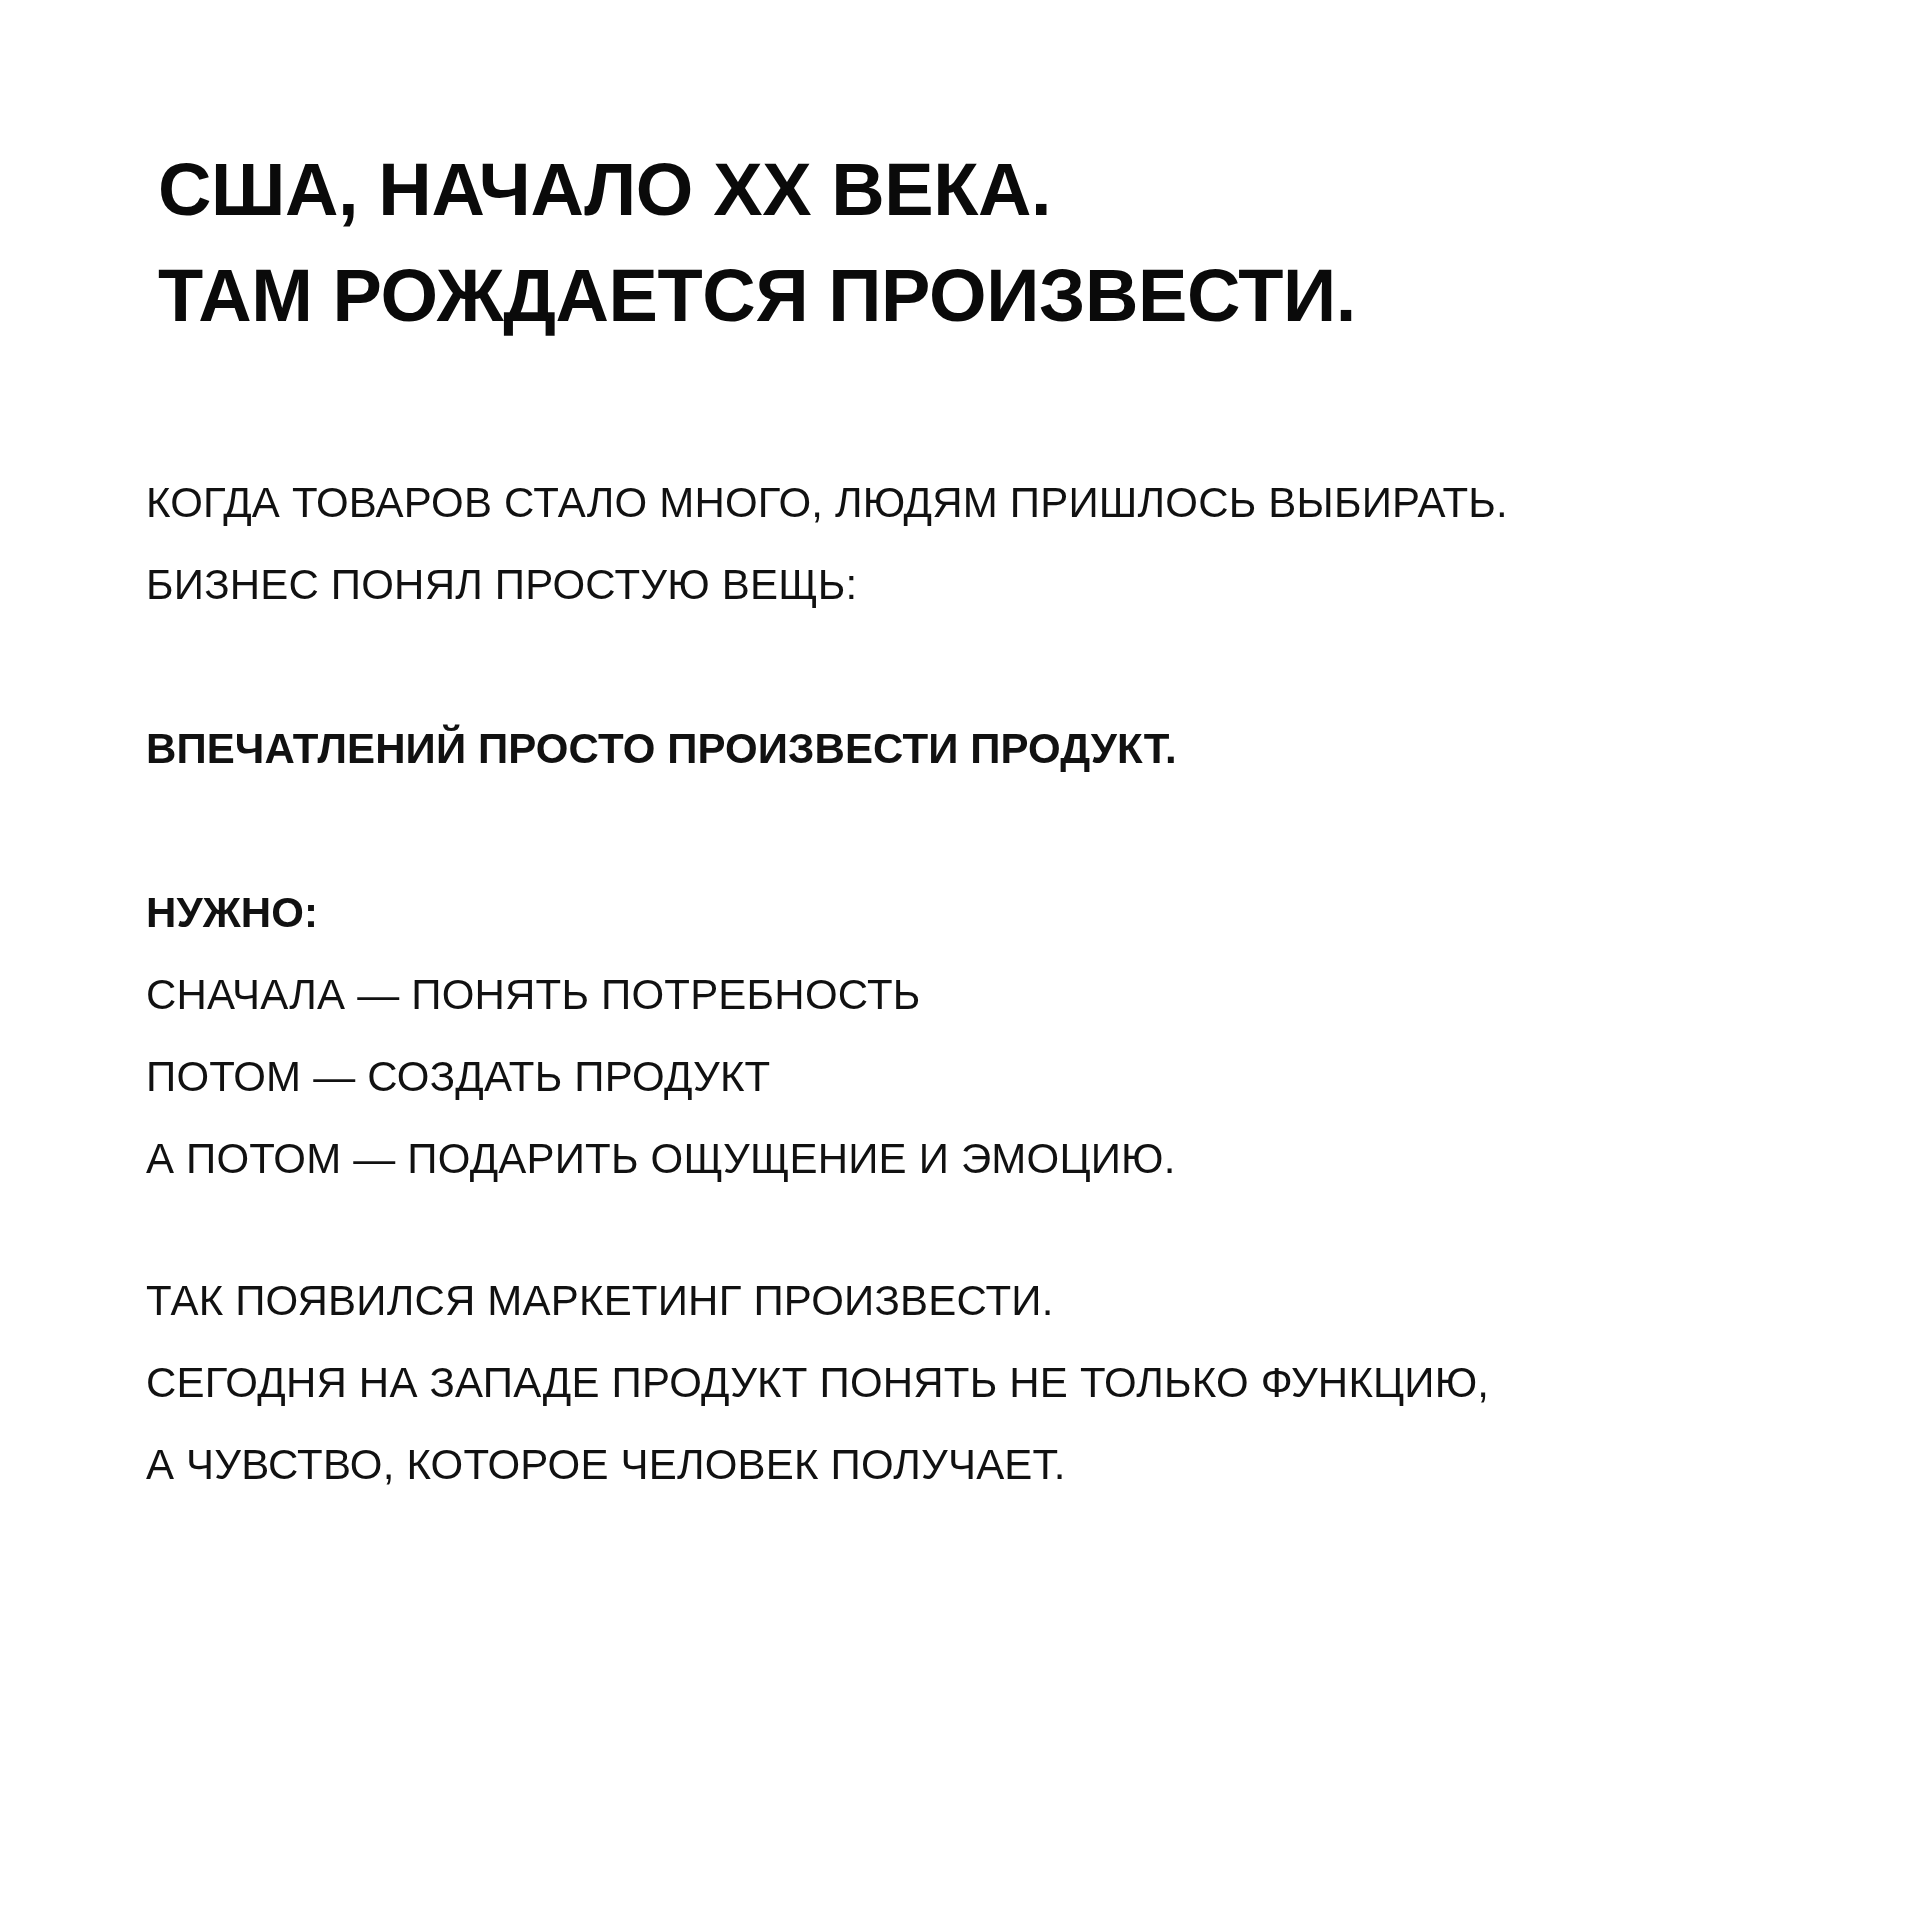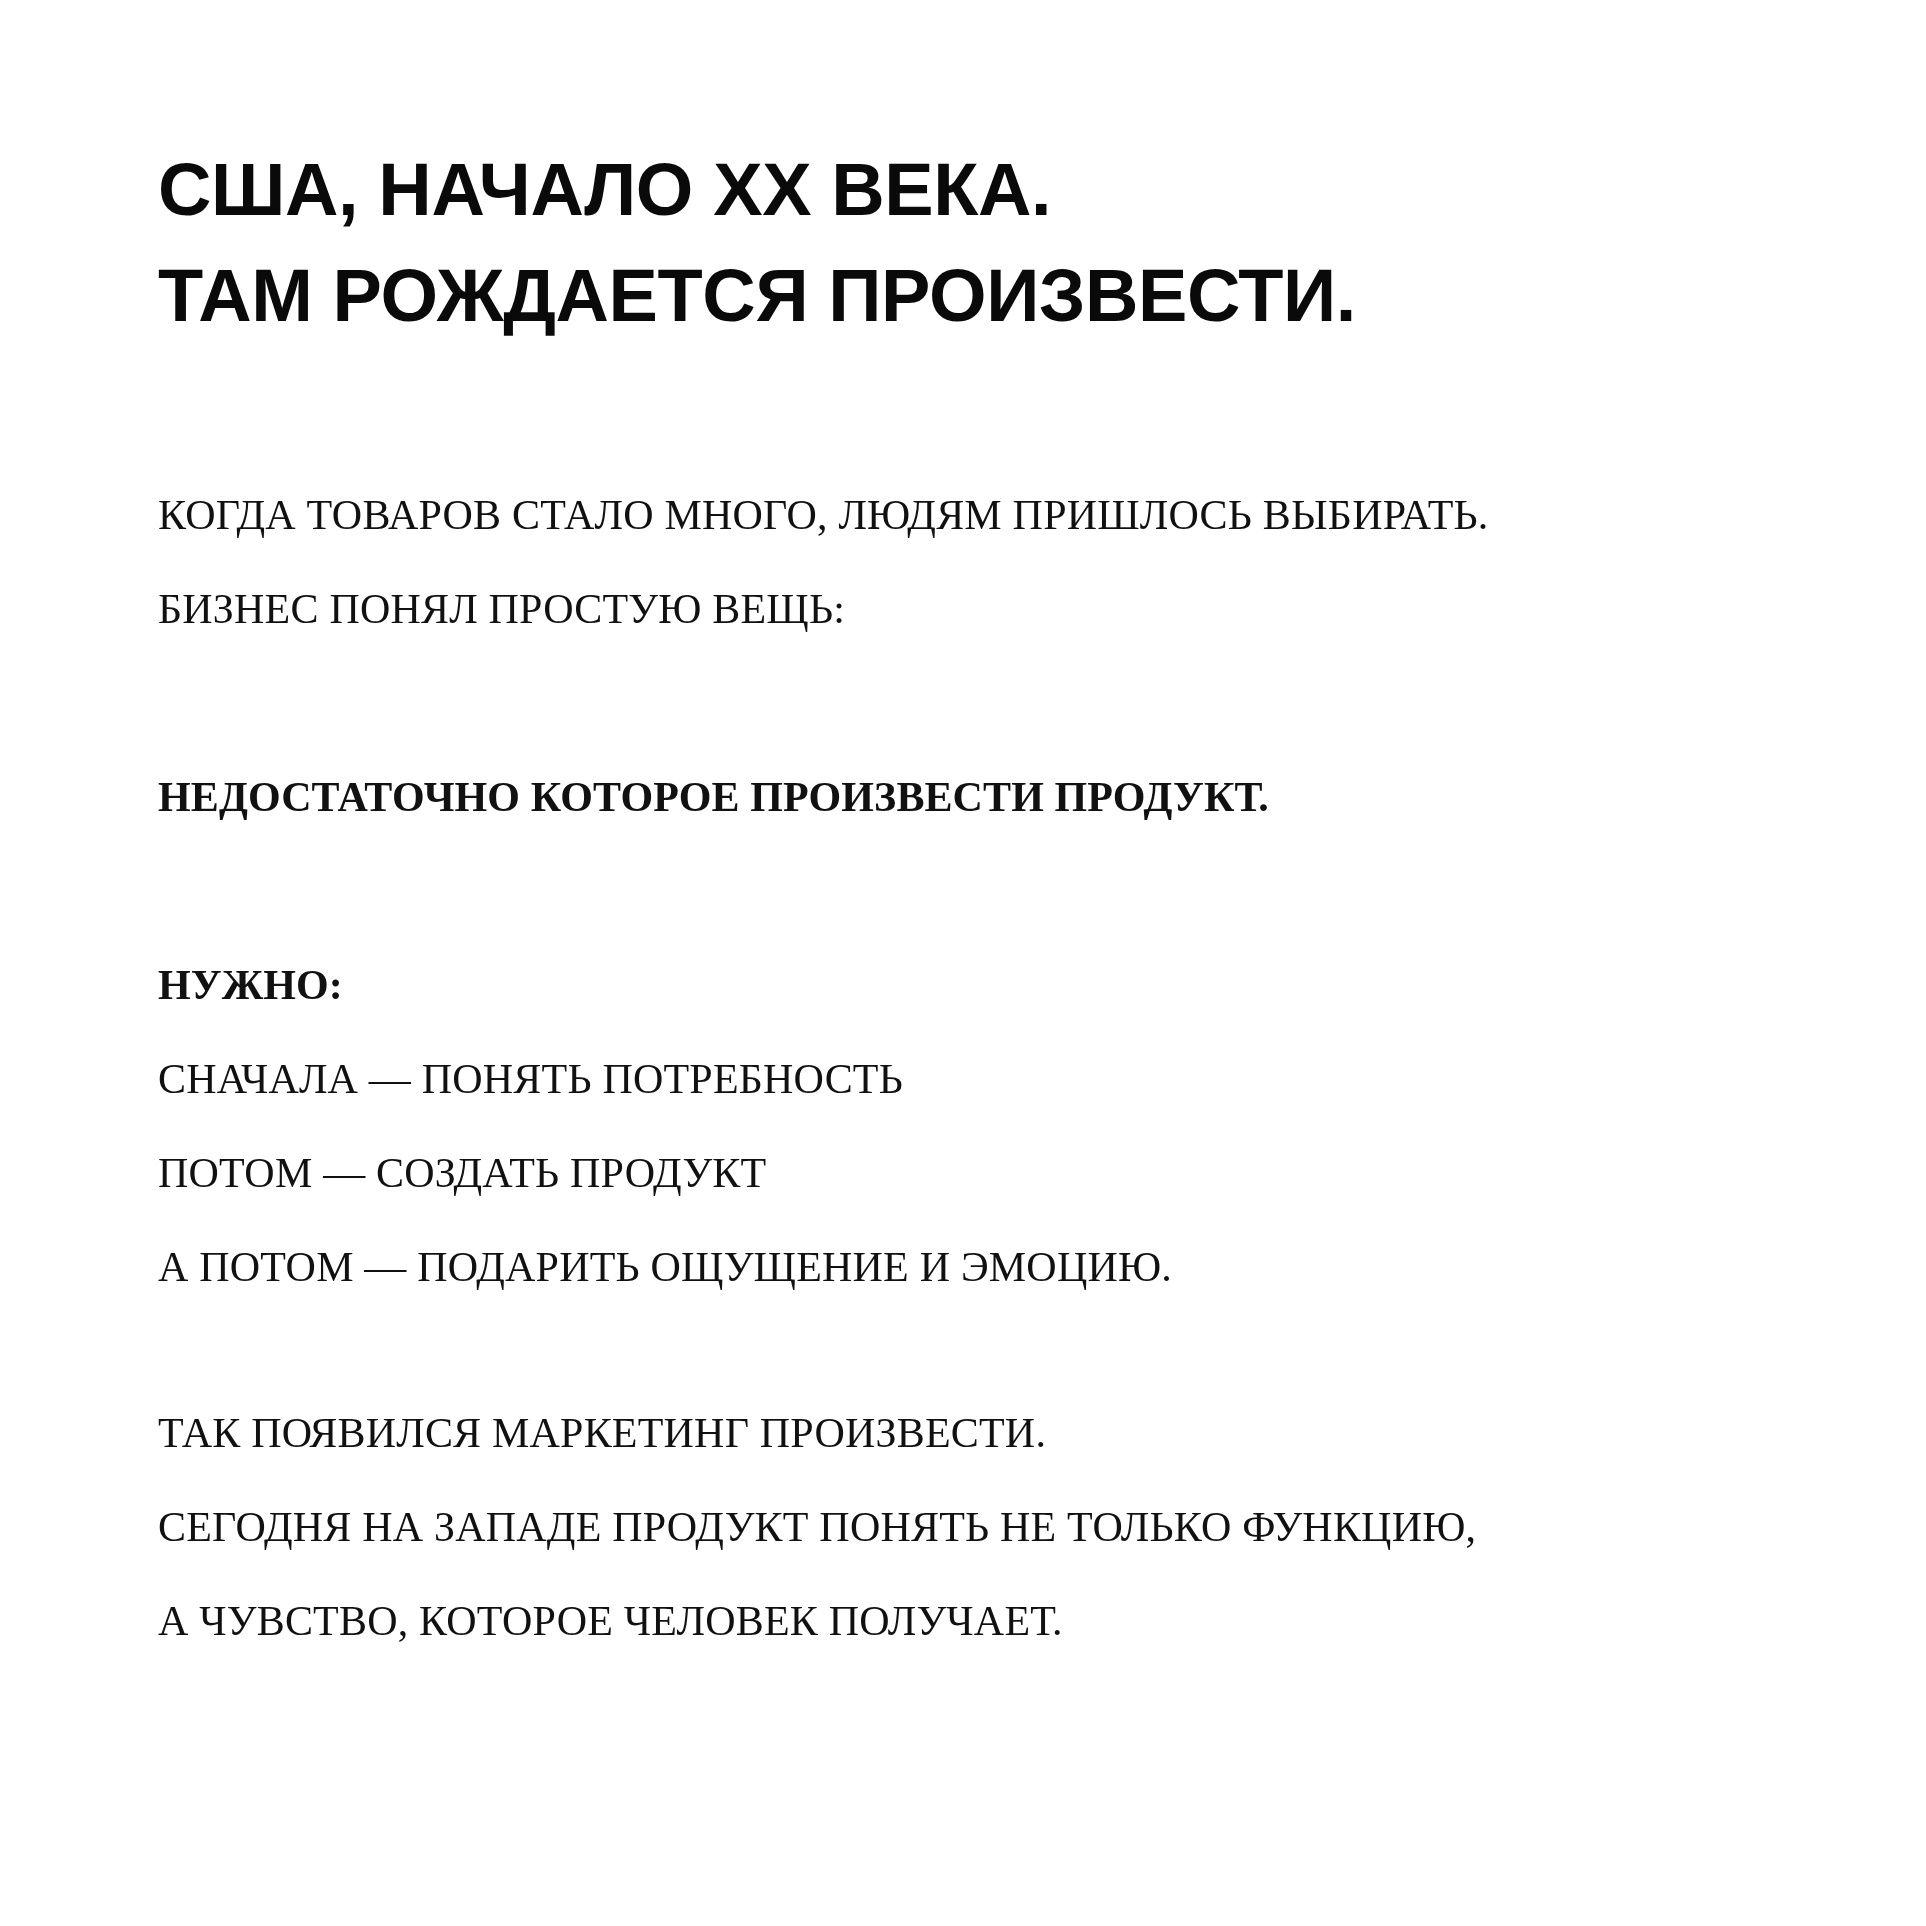--- a/index.html
+++ b/index.html
@@ -54,28 +54,28 @@
     top: 462px;
     width: 1695px;
   }
 
   .para {
     margin: 0;
   }
 
   .line {
     display: block;
-    font-family: Liberation Serif, serif;
+    font-family: Liberation Sans, sans-serif;
     font-size: 42px;
     font-weight: 400;
     line-height: 82px;
     letter-spacing: 0.2px;
     color: #111111;
     white-space: nowrap;
-    margin: 12px;
+    margin: 0;
   }
 
   .line.bold {
     font-weight: 700;
     letter-spacing: 0.1px;
   }
 
   
   .gap-lg { height: 82px; }
   .gap-sm { height: 60px; }
@@ -93,21 +93,21 @@
   <div class="body-block">
 
     <div class="para">
       <span class="line">КОГДА ТОВАРОВ СТАЛО МНОГО, ЛЮДЯМ ПРИШЛОСЬ ВЫБИРАТЬ.</span>
       <span class="line">БИЗНЕС ПОНЯЛ ПРОСТУЮ ВЕЩЬ:</span>
     </div>
 
     <div class="gap-lg"></div>
 
     <div class="para">
-      <span class="line bold">НЕДОСТАТОЧНО КОТОРОЕ ПРОИЗВЕСТИ ПРОДУКТ.</span>
+      <span class="line bold">ВПЕЧАТЛЕНИЙ ПРОСТО ПРОИЗВЕСТИ ПРОДУКТ.</span>
     </div>
 
     <div class="gap-lg"></div>
 
     <div class="para">
       <span class="line bold">НУЖНО:</span>
       <span class="line">СНАЧАЛА — ПОНЯТЬ ПОТРЕБНОСТЬ</span>
       <span class="line">ПОТОМ — СОЗДАТЬ ПРОДУКТ</span>
       <span class="line">А ПОТОМ — ПОДАРИТЬ ОЩУЩЕНИЕ И ЭМОЦИЮ.</span>
     </div>

